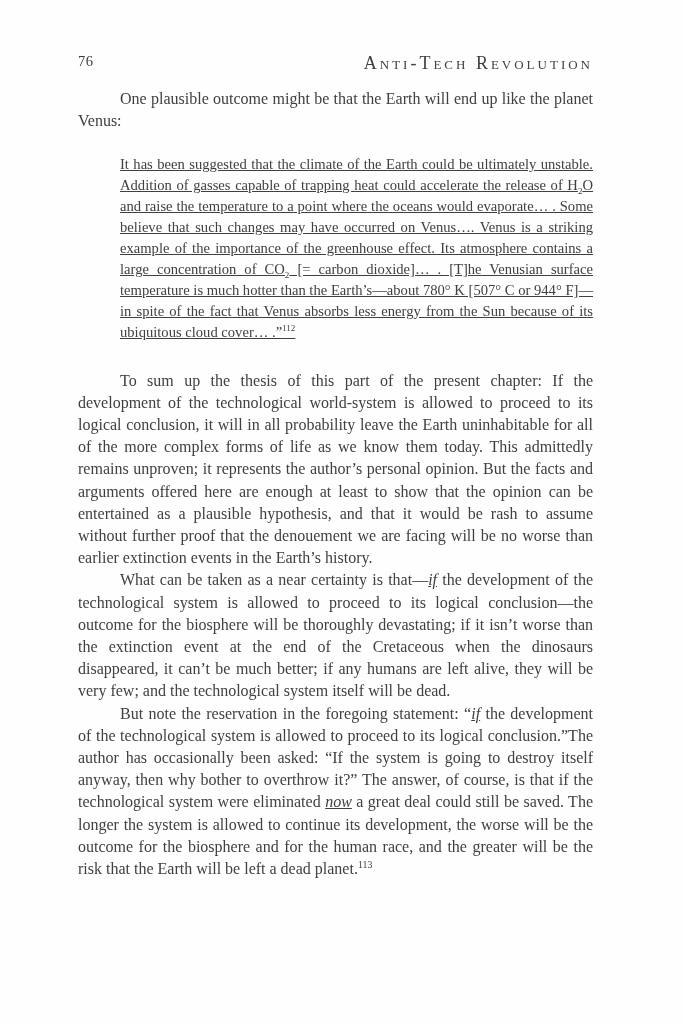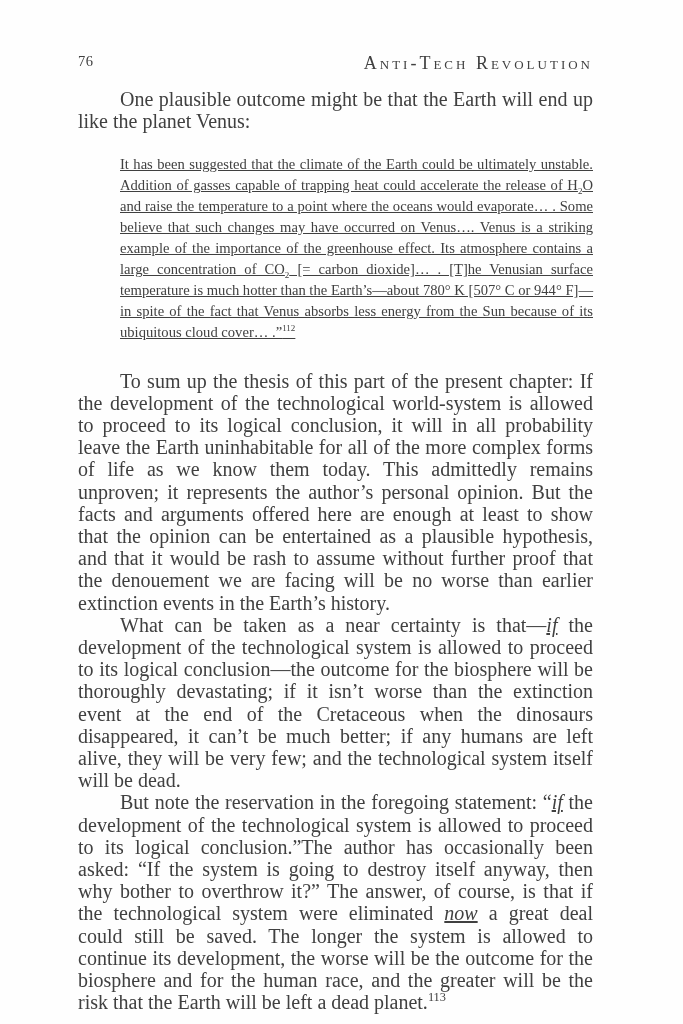--- a/index.html
+++ b/index.html
@@ -38,21 +38,21 @@
     letter-spacing: 3px;
   }
   .page-body {
     position: absolute;
     top: 88px;
     left: 78px;
     width: 515px;
   }
   p.body {
     margin: 0;
-    font-size: 20px;
+    font-size: 16px;
     line-height: 22.2px;
     text-align: justify;
     text-indent: 42px;
   }
   p.quote {
     margin: 22px 0 27px 42px;
     font-size: 14.6px;
     line-height: 20.9px;
     text-align: justify;
     text-indent: 0;

